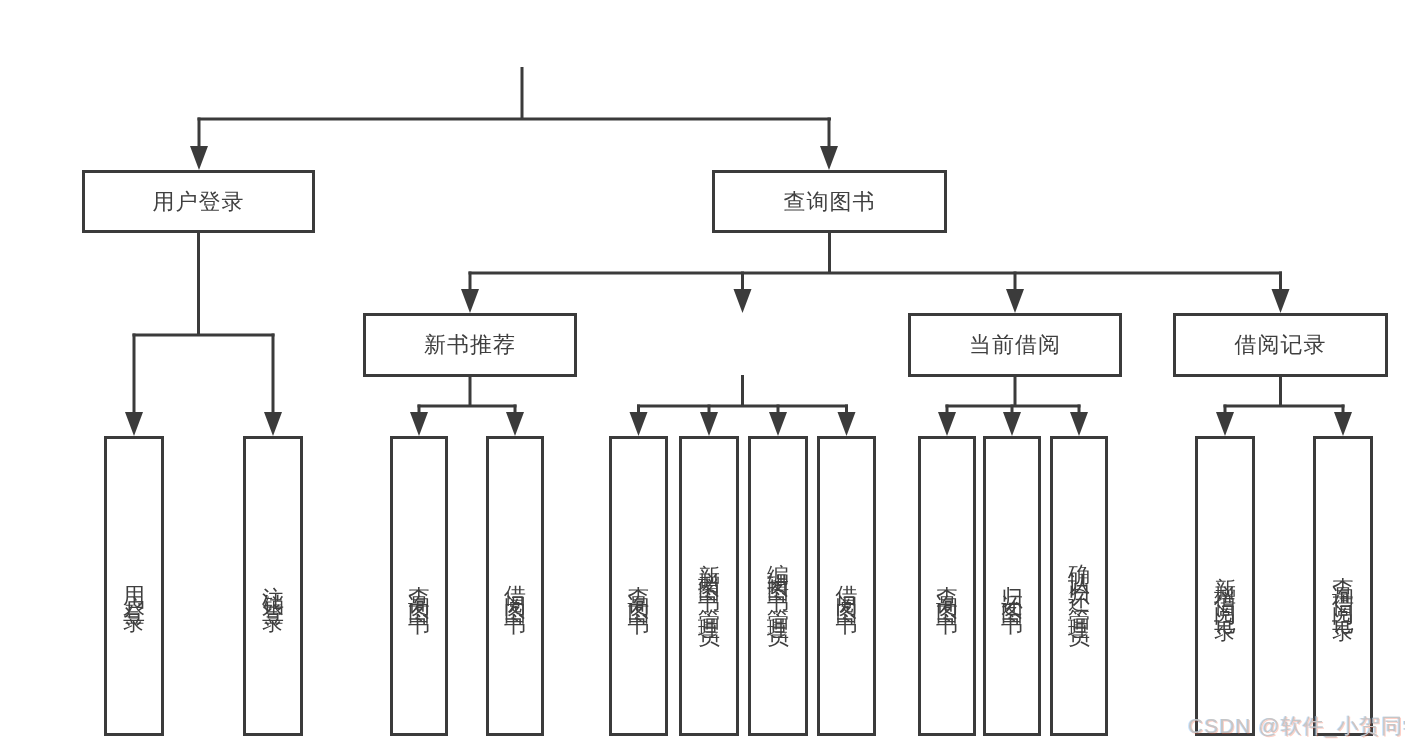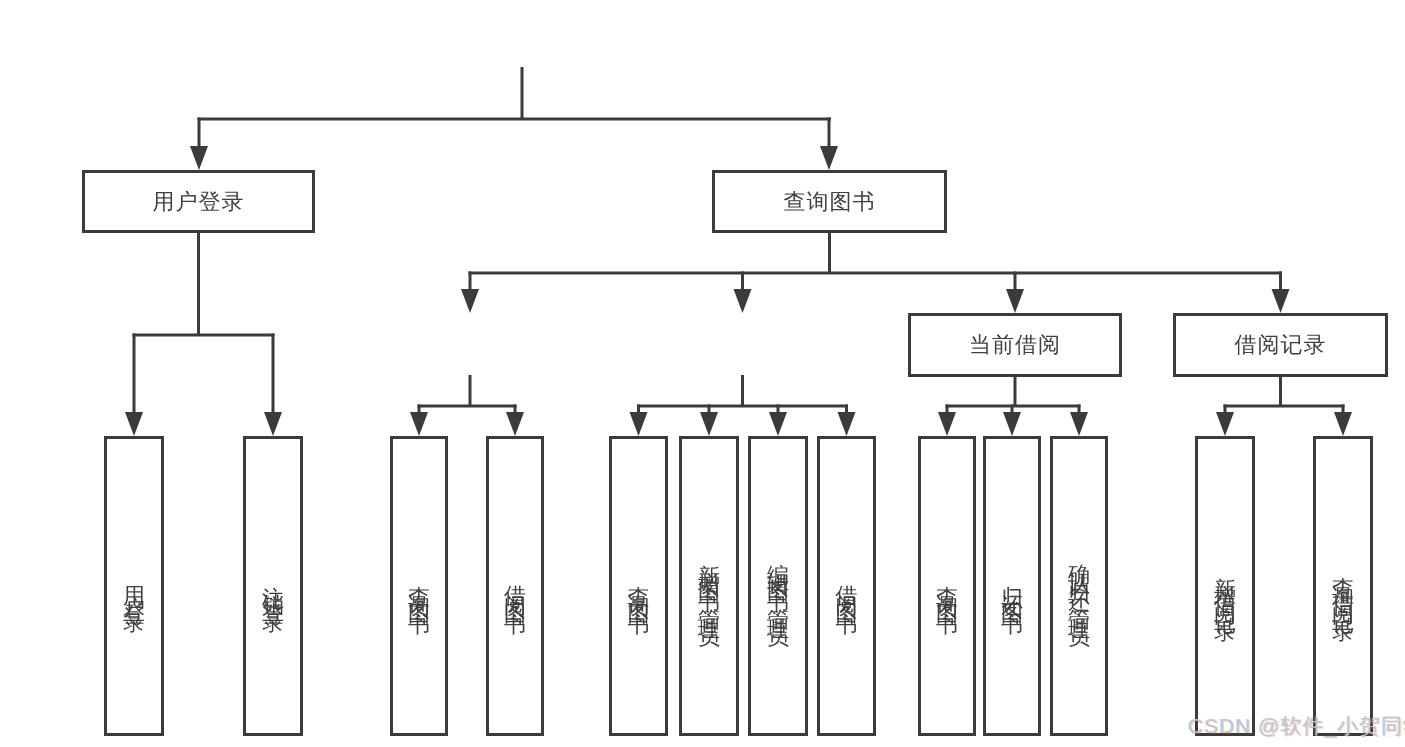--- a/index.html
+++ b/index.html
@@ -140,20 +140,21 @@
       <polygon points="1225,436 1216,412 1234,412"></polygon>
       <line x1="1343" y1="404.5" x2="1343" y2="414"></line>
       <polygon points="1343,436 1334,412 1352,412"></polygon>
     </g>
   </svg>
 
 
   <div class="box" style="left:82px; top:170px; width:233px; height:63px;">用户登录</div>
   <div class="box" style="left:712px; top:170px; width:235px; height:63px;">查询图书</div>
 
+  <div class="box" style="left:363px; top:313px; width:214px; height:64px;">新书推荐</div>
   <div class="box" style="left:908px; top:313px; width:214px; height:64px;">当前借阅</div>
   <div class="box" style="left:1173px; top:313px; width:215px; height:64px;">借阅记录</div>
 
   <div class="box leaf" style="left:104px; top:436px; width:60px; height:300px;">用户登录</div>
   <div class="box leaf" style="left:243px; top:436px; width:60px; height:300px;">注销登录</div>
 
   <div class="box leaf" style="left:390px; top:436px; width:58px; height:300px;">查询图书</div>
   <div class="box leaf" style="left:486px; top:436px; width:58px; height:300px;">借阅图书</div>
 
   <div class="box leaf" style="left:609px; top:436px; width:59px; height:300px;">查询图书</div>

